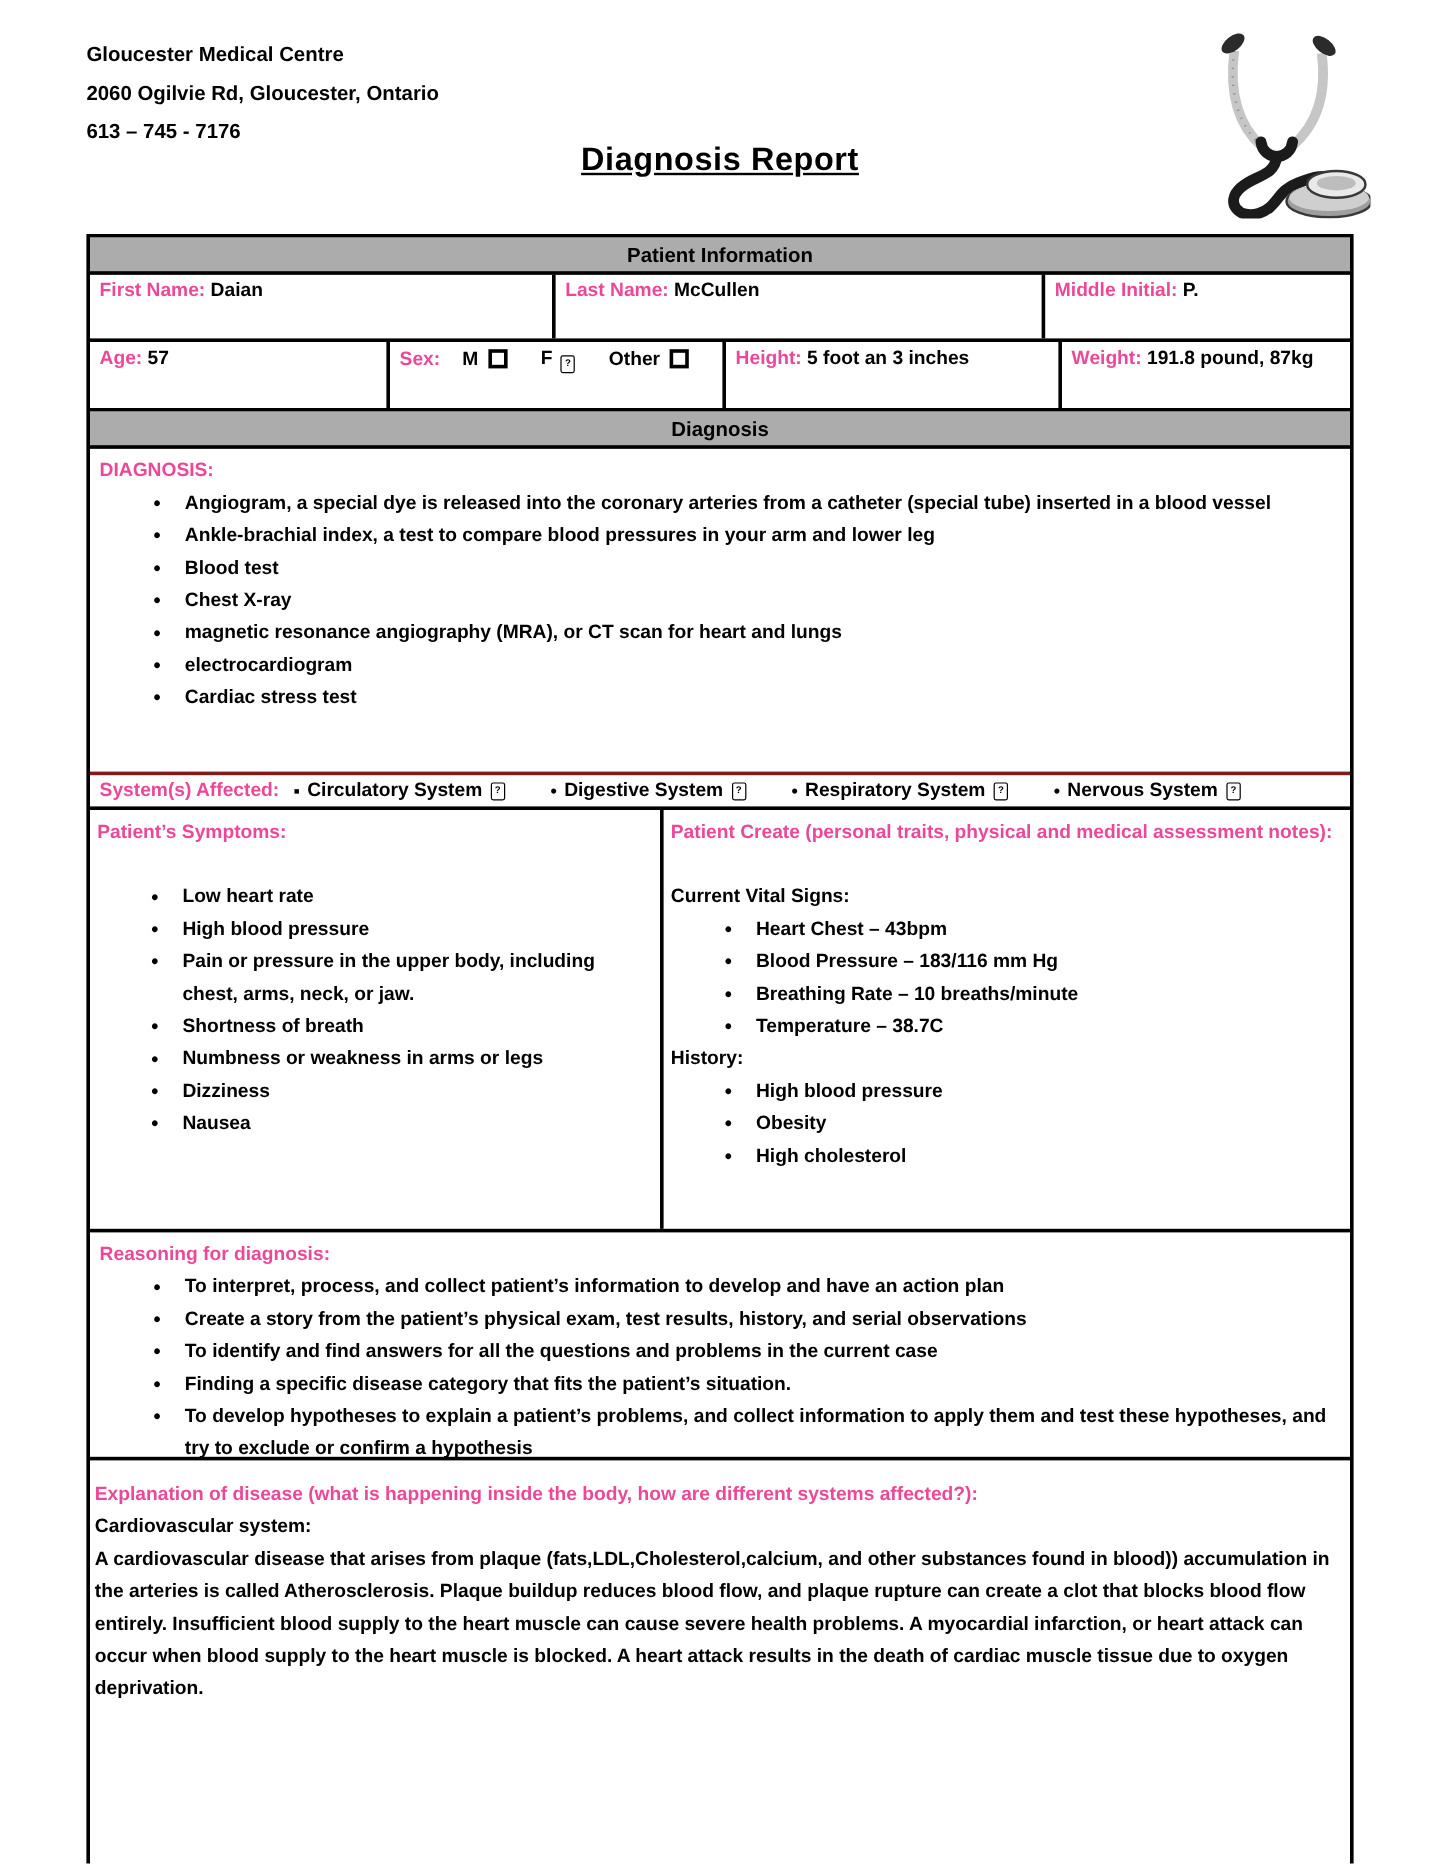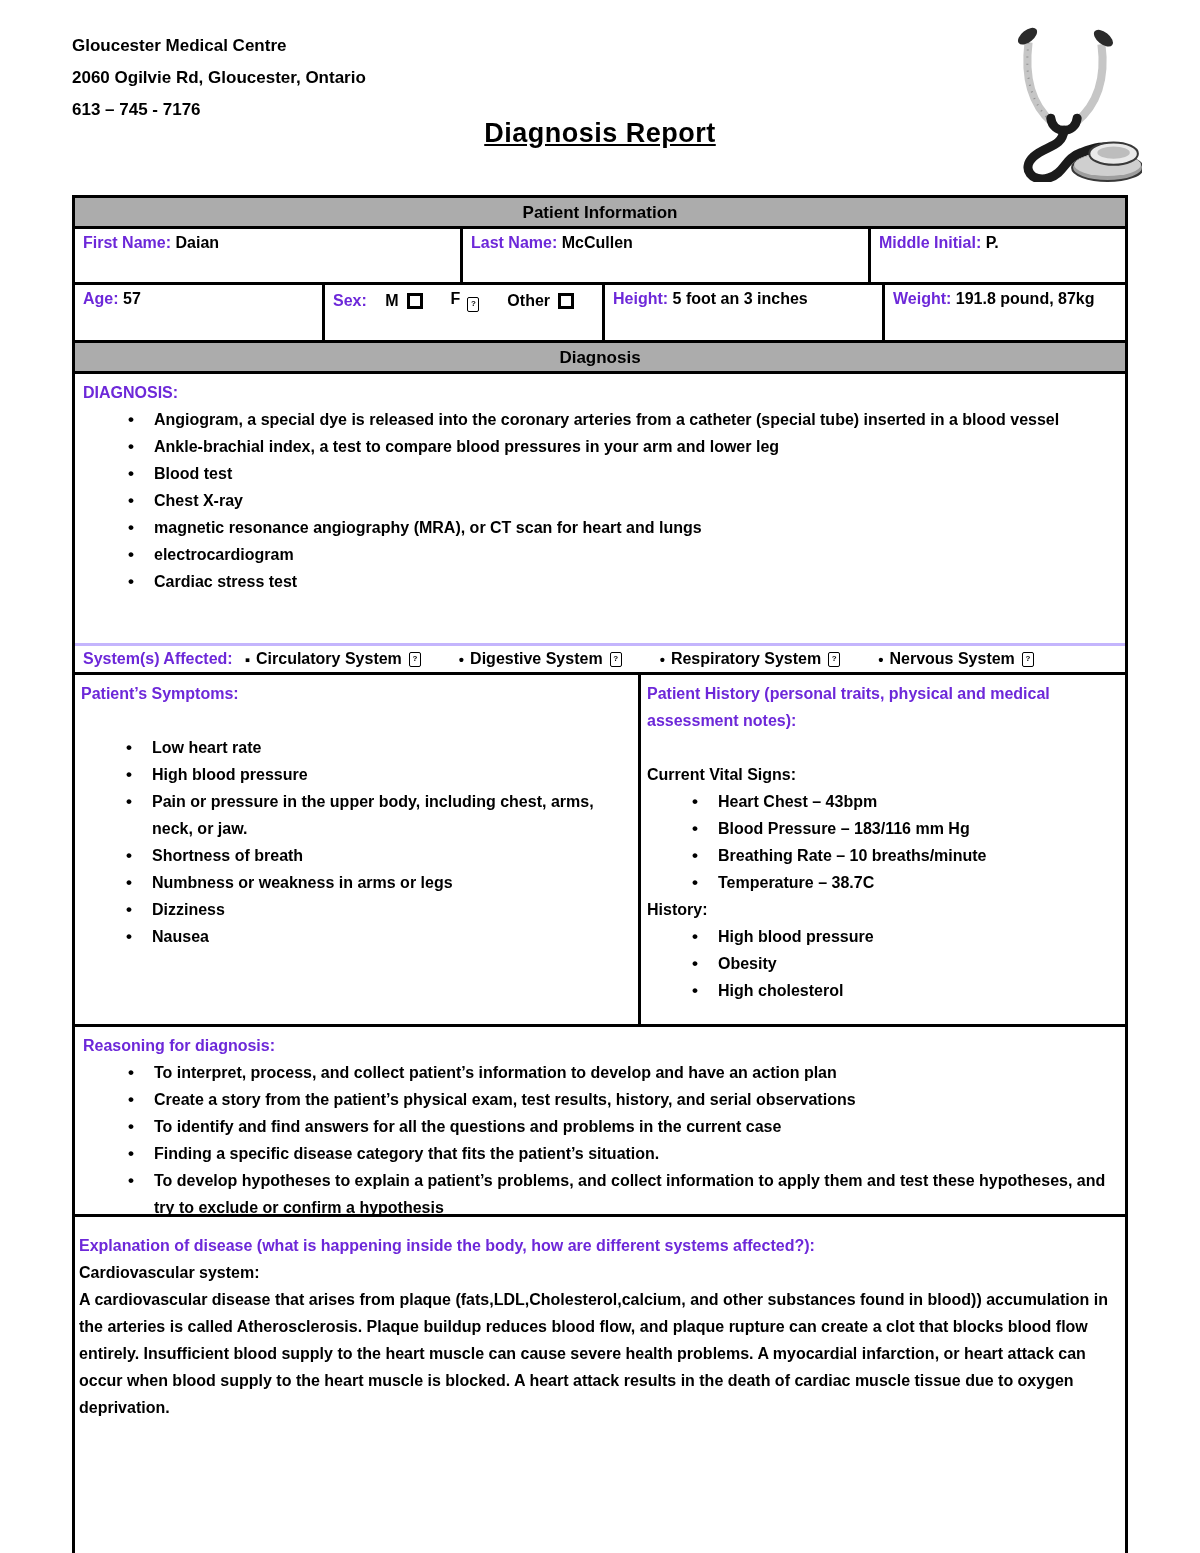--- a/index.html
+++ b/index.html
@@ -56,22 +56,22 @@
   .cell:last-child { border-right: none; }
   .row-names { height: 56px; }
   .row-names .c1 { width: 388px; }
   .row-names .c2 { width: 408px; }
   .row-names .c3 { flex: 1; }
   .row-vitals { height: 58px; }
   .row-vitals .c1 { width: 250px; }
   .row-vitals .c2 { width: 280px; }
   .row-vitals .c3 { width: 280px; }
   .row-vitals .c4 { flex: 1; }
-  .red { color: #6d28d9; font-weight: 700; }
-  .diag-cell { height: 272px; padding: 5px 8px; border-bottom: 3px solid #c4b5fd; }
+  .red { color: #ec4899; font-weight: 700; }
+  .diag-cell { height: 272px; padding: 5px 8px; border-bottom: 3px solid #7f1d1d; }
   .bullet-list { list-style: none; margin-left: 43px; margin-right: 8px; }
   .bullet-list li {
     position: relative;
     padding-left: 28px;
     line-height: 27px;
   }
   .bullet-list li::before {
     content: "•";
     position: absolute;
     left: 2px;
@@ -81,21 +81,21 @@
     display: flex;
     align-items: center;
     height: 29px;
     padding: 0 8px;
     border-bottom: 3px solid #000;
   }
   .systems-items { display: flex; align-items: center; gap: 38px; margin-left: 12px; }
   .sys-item { display: inline-flex; align-items: center; white-space: nowrap; }
   .sys-item .b { margin-right: 6px; font-size: 15px; }
   .twocol { display: flex; height: 352px; border-bottom: 3px solid #000; }
-  .col-left { width: 566px; border-right: 3px solid #000; padding: 5px 6px; }
+  .col-left { width: 478px; border-right: 3px solid #000; padding: 5px 6px; }
   .col-right { flex: 1; padding: 5px 6px; }
   .col-left .bullet-list { margin-top: 27px; }
   .subhead { line-height: 27px; }
   .mt-gap { margin-top: 27px; }
   .reason-cell { height: 190px; padding: 5px 8px; border-bottom: 3px solid #000; }
   .explain-cell { height: 360px; padding: 15px 4px; }
   .explain-cell .body-par { line-height: 27px; margin-top: 0; }
   .heading-line { line-height: 27px; }
   .cb-large {
     display: inline-block;
@@ -240,21 +240,21 @@
       <li>Low heart rate</li>
           <li>High blood pressure</li>
           <li>Pain or pressure in the upper body, including chest, arms, neck, or jaw.</li>
           <li>Shortness of breath</li>
           <li>Numbness or weakness in arms or legs</li>
           <li>Dizziness</li>
           <li>Nausea</li>
         </ul>
     </div>
     <div class="col-right">
-      <div class="red heading-line">Patient History (personal traits, physical and medical assessment notes):</div>
+      <div class="red heading-line">Patient Create (personal traits, physical and medical assessment notes):</div>
       <div class="subhead mt-gap">Current Vital Signs:</div>
       <ul class="bullet-list">
 
       <li>Heart Chest – 43bpm</li>
           <li>Blood Pressure – 183/116 mm Hg</li>
           <li>Breathing Rate – 10 breaths/minute</li>
           <li>Temperature – 38.7C</li>
         </ul>
       <div class="subhead">History:</div>
       <ul class="bullet-list">

